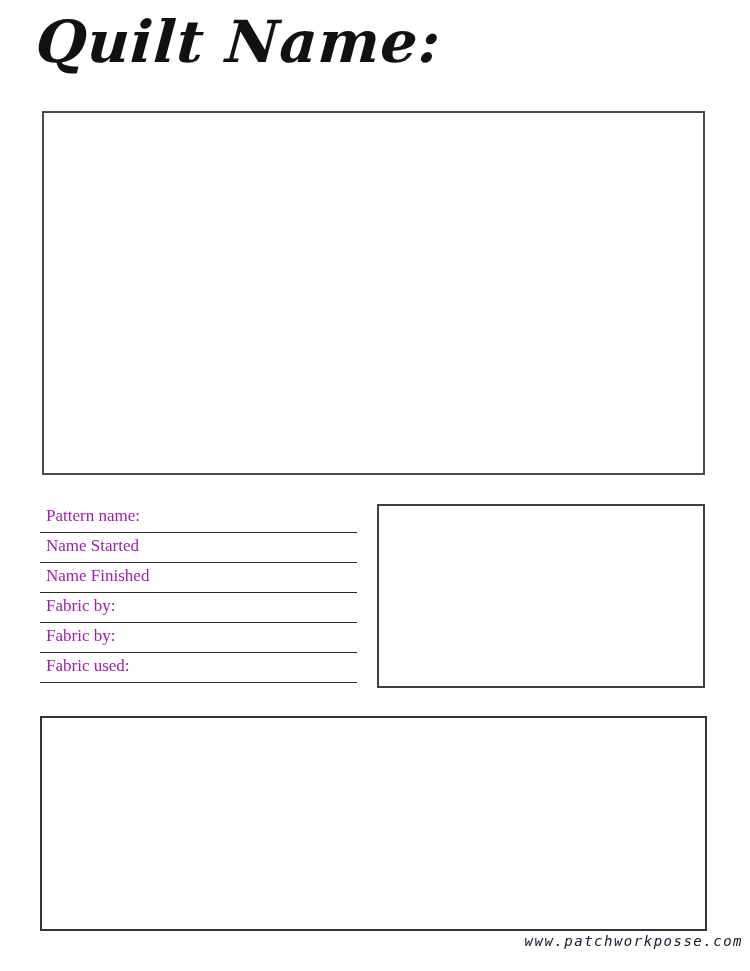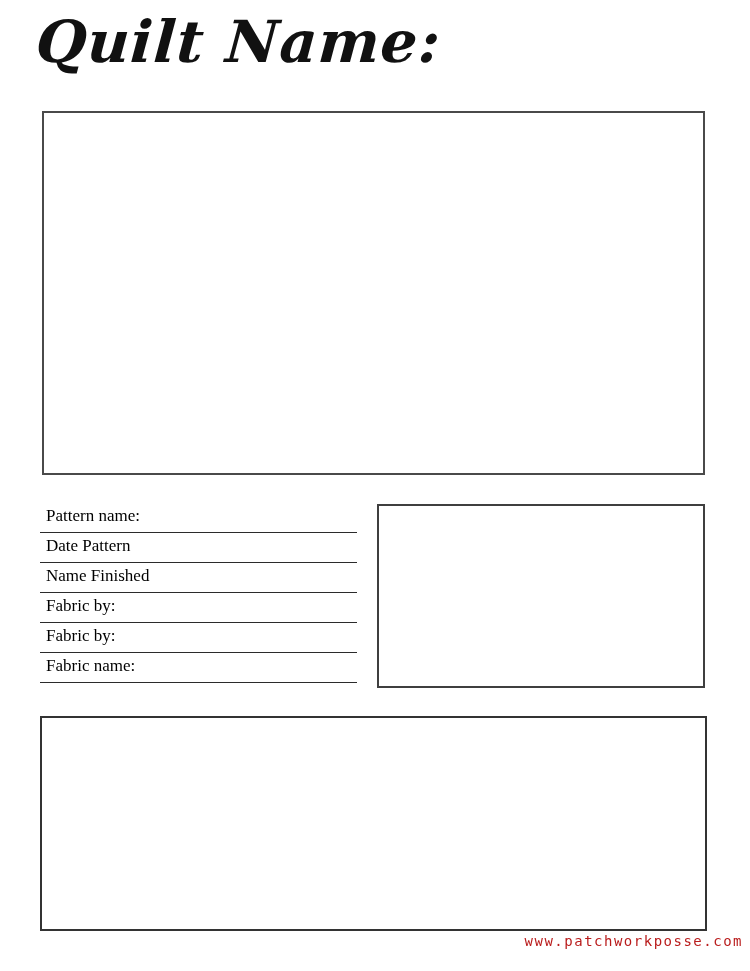--- a/index.html
+++ b/index.html
@@ -43,21 +43,21 @@
     top: 503px;
     width: 317px;
   }
   .field-row {
     box-sizing: border-box;
     height: 30px;
     border-bottom: 1px solid #2b2b2b;
     padding: 4px 0 0 6px;
     font-family: "Liberation Serif", serif;
     font-size: 17px;
-    color: #000000;
+    color: #a21caf;
     line-height: 1.1;
   }
   .side-box {
     position: absolute;
     left: 377px;
     top: 504px;
     width: 324px;
     height: 180px;
     border: 2px solid #3f3f3f;
     background: #ffffff;
@@ -71,52 +71,53 @@
     border: 2px solid #333333;
     background: #ffffff;
   }
   .footer-url {
     position: absolute;
     right: 7px;
     top: 933px;
     font-family: "DejaVu Sans Mono", monospace;
     font-size: 14px;
     letter-spacing: 1.5px;
-    color: #b91c1c;
+    color: #0f172a;
     text-decoration: none;
     white-space: nowrap;
+    font-style: italic;
   }
 </style>
 </head>
 <body>
 
 <div class="page">
 
   <div class="title">Quilt Name:</div>
 
   <div class="photo-box"></div>
 
   <div class="fields">
     <div class="field-row">
       <span>Pattern name:</span>
     </div>
     <div class="field-row">
-      <span>Date Pattern</span>
+      <span>Name Started</span>
     </div>
     <div class="field-row">
       <span>Name Finished</span>
     </div>
     <div class="field-row">
       <span>Fabric by:</span>
     </div>
     <div class="field-row">
       <span>Fabric by:</span>
     </div>
     <div class="field-row">
-      <span>Fabric name:</span>
+      <span>Fabric used:</span>
     </div>
   </div>
 
   <div class="side-box"></div>
 
   <div class="notes-box"></div>
 
   <a class="footer-url">www.patchworkposse.com</a>
 
 </div>

